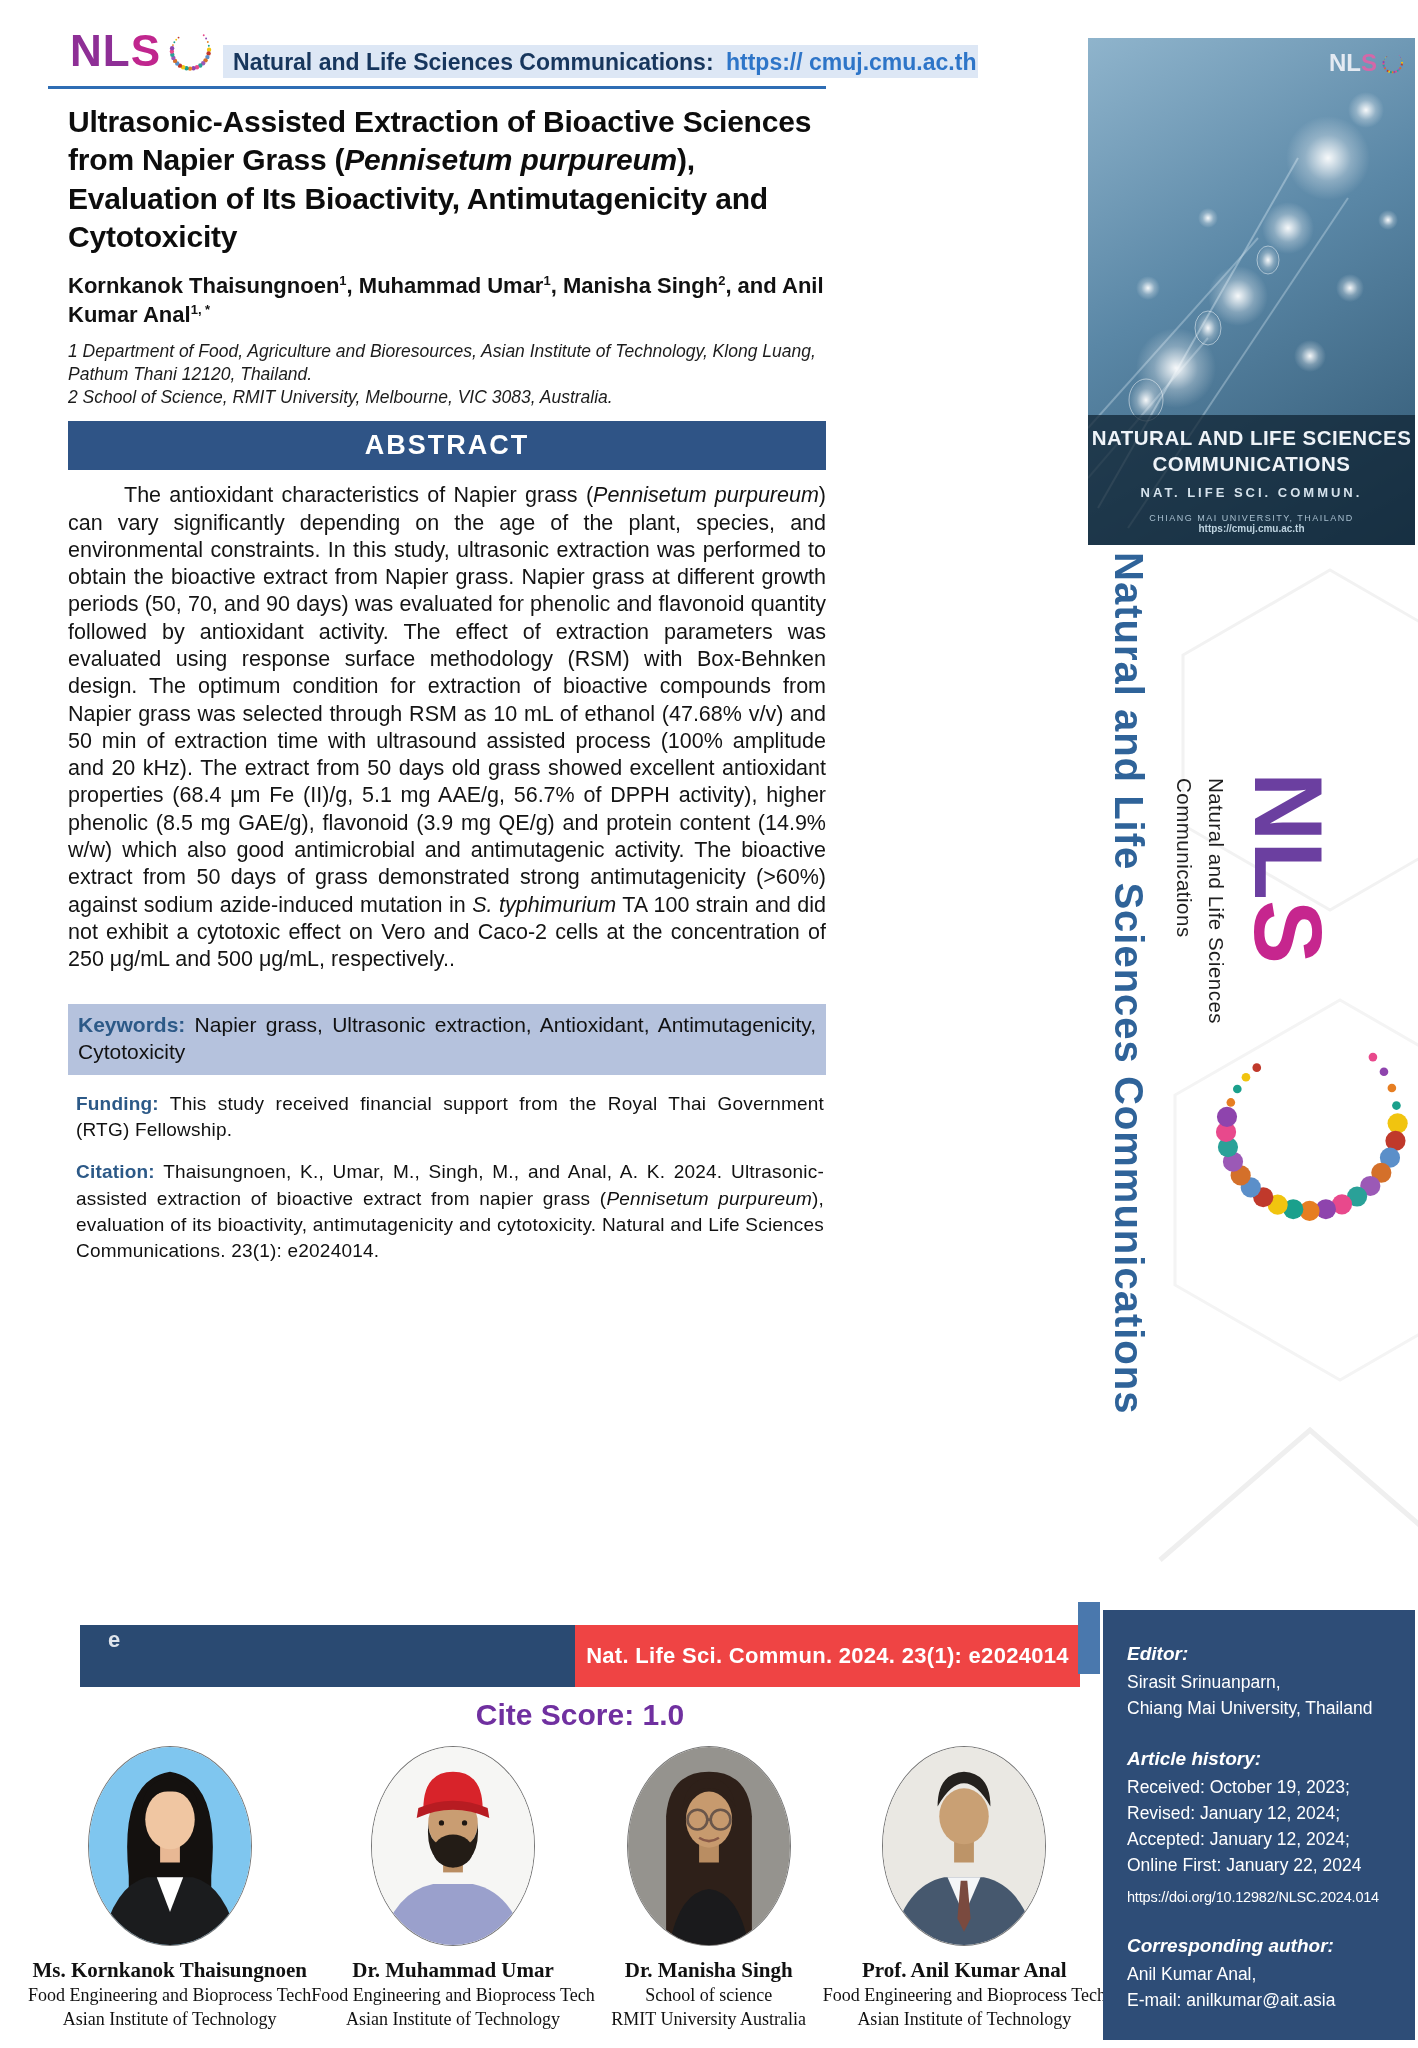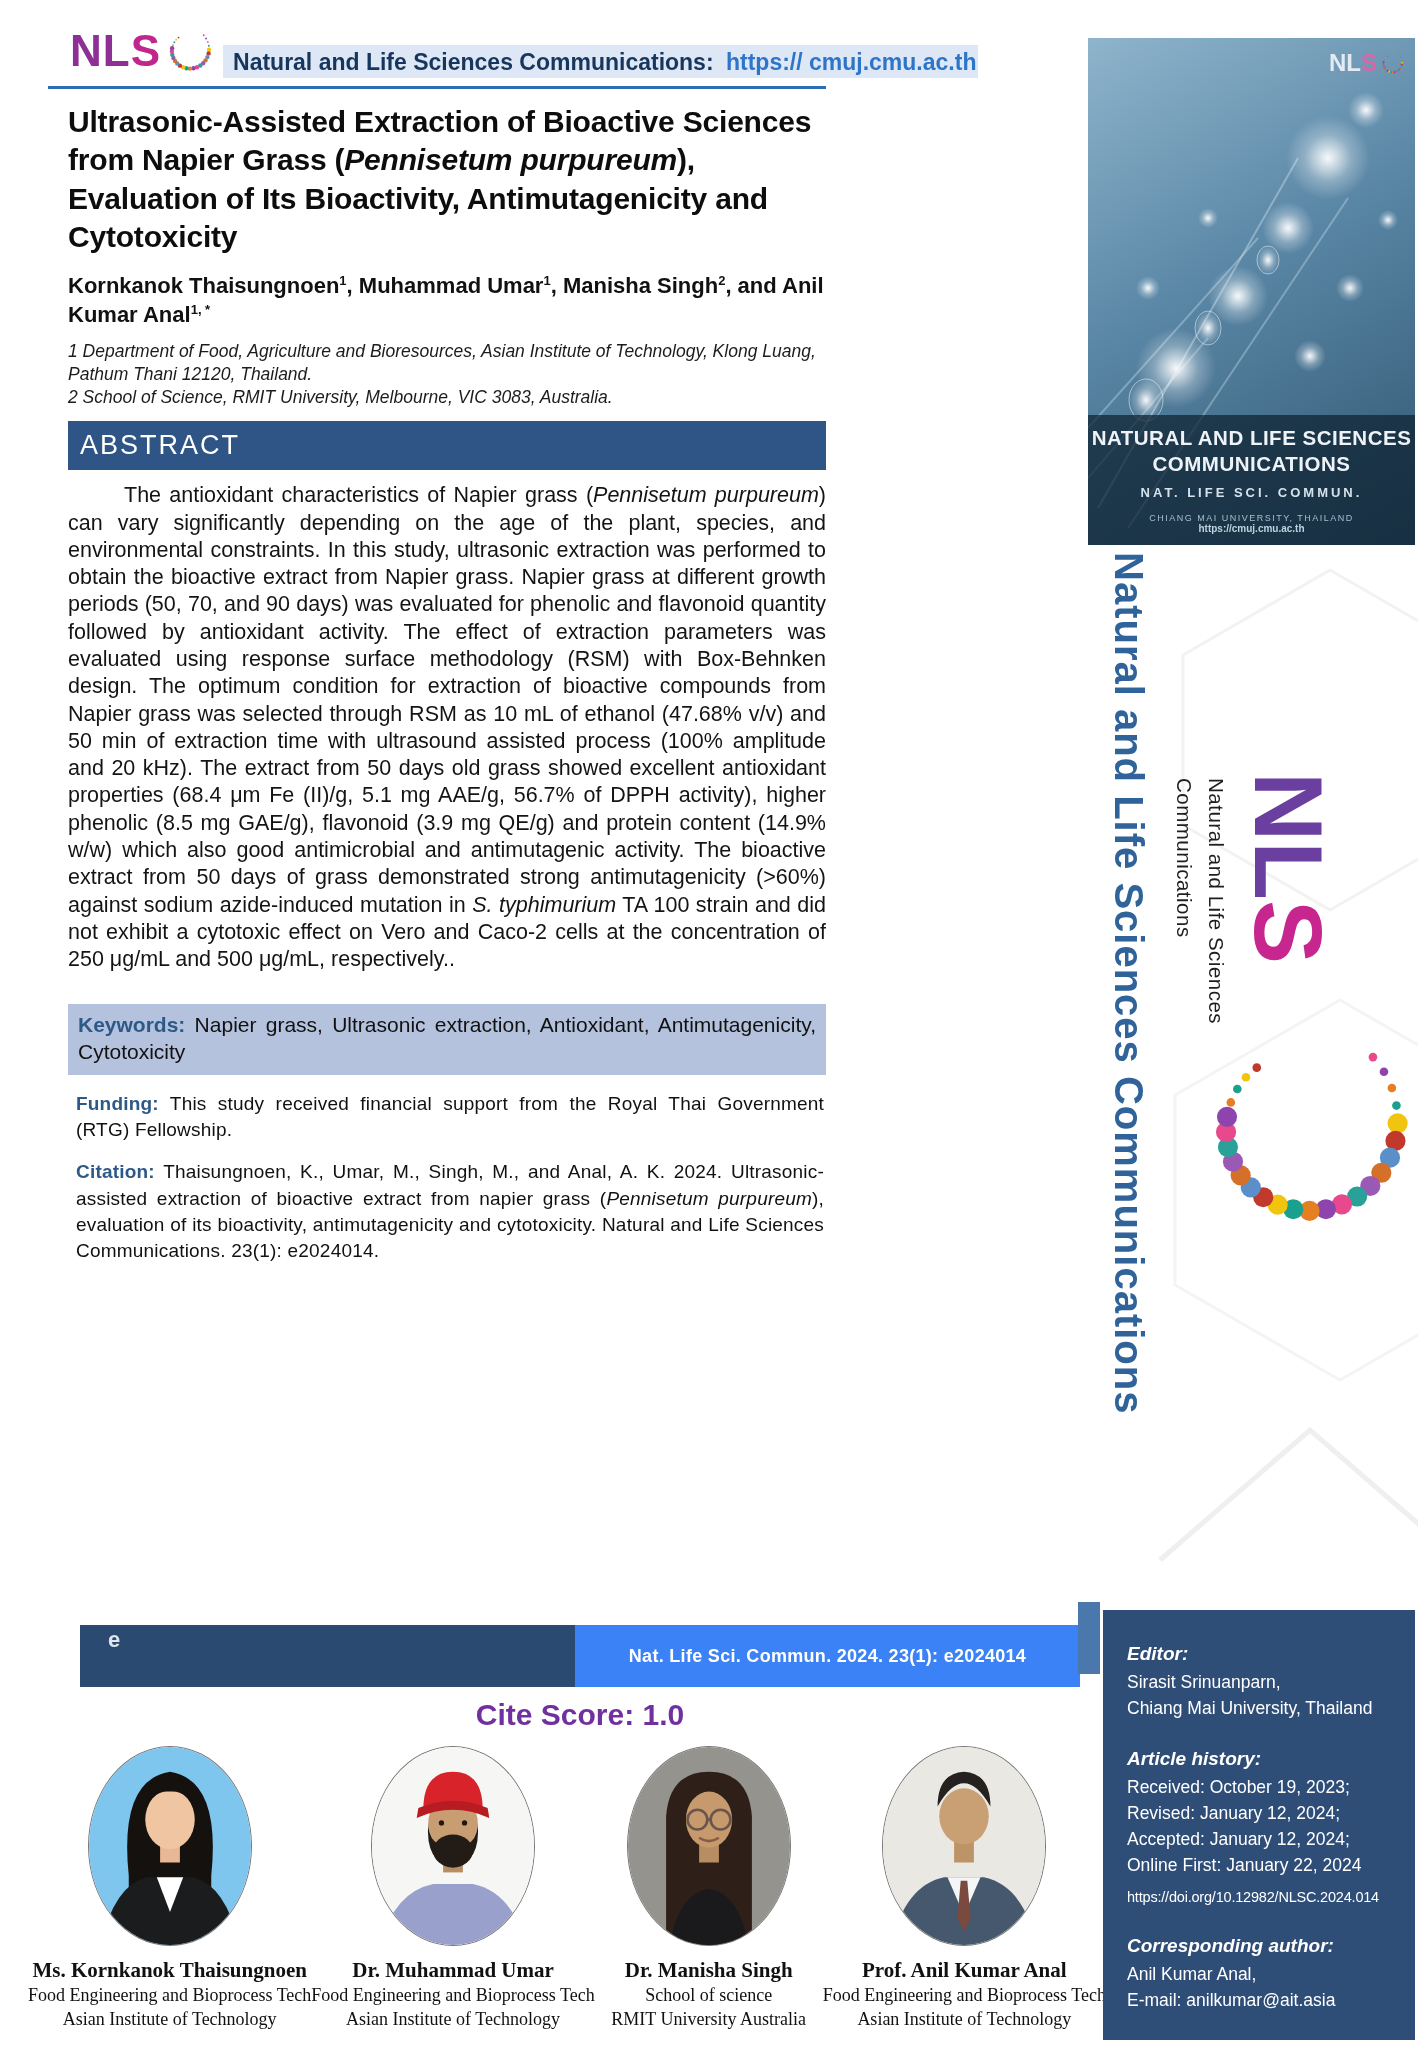--- a/index.html
+++ b/index.html
@@ -14,34 +14,34 @@
   .dot-swirl{display:inline-block;position:relative;}
   .dot-swirl svg{width:100%;height:100%;display:block;}
   .hdr-swirl{width:52px;height:52px;margin-left:2px;margin-bottom:2px;}
   .hdr-title{background:#dde7f5;padding:4px 2px 2px 10px;margin-left:8px;font-size:23px;font-weight:bold;white-space:nowrap;}
   .hdr-title .lbl{color:#17365d;} .hdr-title .url{color:#2e75c8;margin-left:6px;}
   .art-title{margin-top:14px;font-size:30px;font-weight:bold;line-height:1.28;color:#0d0d0d;letter-spacing:-0.2px;}
   .art-title .it{font-style:italic;}
   .authors{margin-top:14px;font-size:22px;font-weight:bold;line-height:1.35;}
   .authors sup{font-size:13px;}
   .affils{margin-top:10px;font-style:italic;font-size:17.5px;line-height:1.32;color:#1c1c1c;}
-  .abs-bar{margin-top:12px;background:#2f5486;color:#fff;
-           font-size:27px;font-weight:normal;letter-spacing:2px;padding:9px 12px;}
+  .abs-bar{margin-top:12px;background:#2f5486;color:#fff;text-align:center;
+           font-size:27px;font-weight:bold;letter-spacing:2px;padding:9px 12px;}
   .abs-text{margin-top:12px;font-size:21.5px;line-height:1.27;text-align:justify;text-indent:56px;color:#141414;}
   .abs-text .it{font-style:italic;}
   .kw-box{margin-top:30px;background:#b5c2dd;padding:7px 10px 9px 10px;font-size:21px;line-height:1.32;text-align:justify;}
   .lbl-blue{color:#2c5987;font-weight:bold;}
   .fund,.cit{margin-top:16px;padding:0 2px 0 8px;font-size:19px;line-height:1.38;text-align:justify;letter-spacing:0.2px;}
   .cit .it{font-style:italic;}
   
   .jbar{position:absolute;top:1625px;left:80px;width:1000px;height:62px;display:flex;}
   .jbar-dark{width:495px;background:#2a4a72;position:relative;}
   .jbar-dark .partial{position:absolute;left:28px;top:2px;color:#dfe5ec;font-weight:bold;font-size:22px;}
-  .jbar-light{flex:1;background:#3b82f6;color:#fff;display:flex;align-items:center;justify-content:center;
-              font-size:18px;font-weight:bold;letter-spacing:0.3px;}
+  .jbar-light{flex:1;background:#ef4444;color:#fff;display:flex;align-items:center;justify-content:center;
+              font-size:22px;font-weight:bold;letter-spacing:0.3px;}
   .cite-score{position:absolute;top:1698px;left:80px;width:1000px;text-align:center;
               color:#7030a0;font-size:30px;font-weight:bold;}
   .people-row{position:absolute;top:1746px;left:8px;width:1078px;display:flex;margin-left:20px;}
   .person{flex:1;text-align:center;font-family:"Liberation Serif",serif;}
   .avatar{width:162px;height:198px;border-radius:50%;margin:0 auto;overflow:hidden;border:1px solid #777;background:#fff;}
   .avatar svg{width:100%;height:100%;display:block;}
   .p-name{font-weight:bold;font-size:21px;margin-top:12px;white-space:nowrap;}
   .p-line{font-size:18px;line-height:1.35;white-space:nowrap;}
   
   .hex-bg{position:absolute;left:1080px;top:550px;width:338px;height:1060px;pointer-events:none;}

